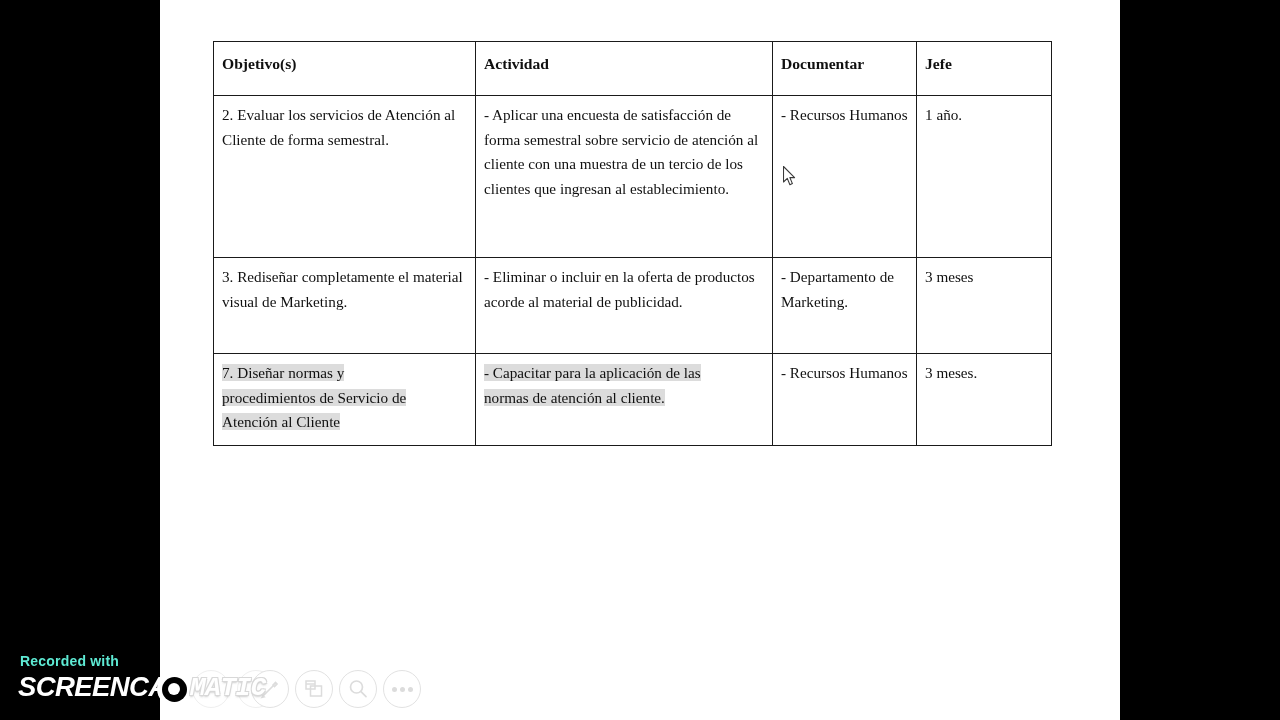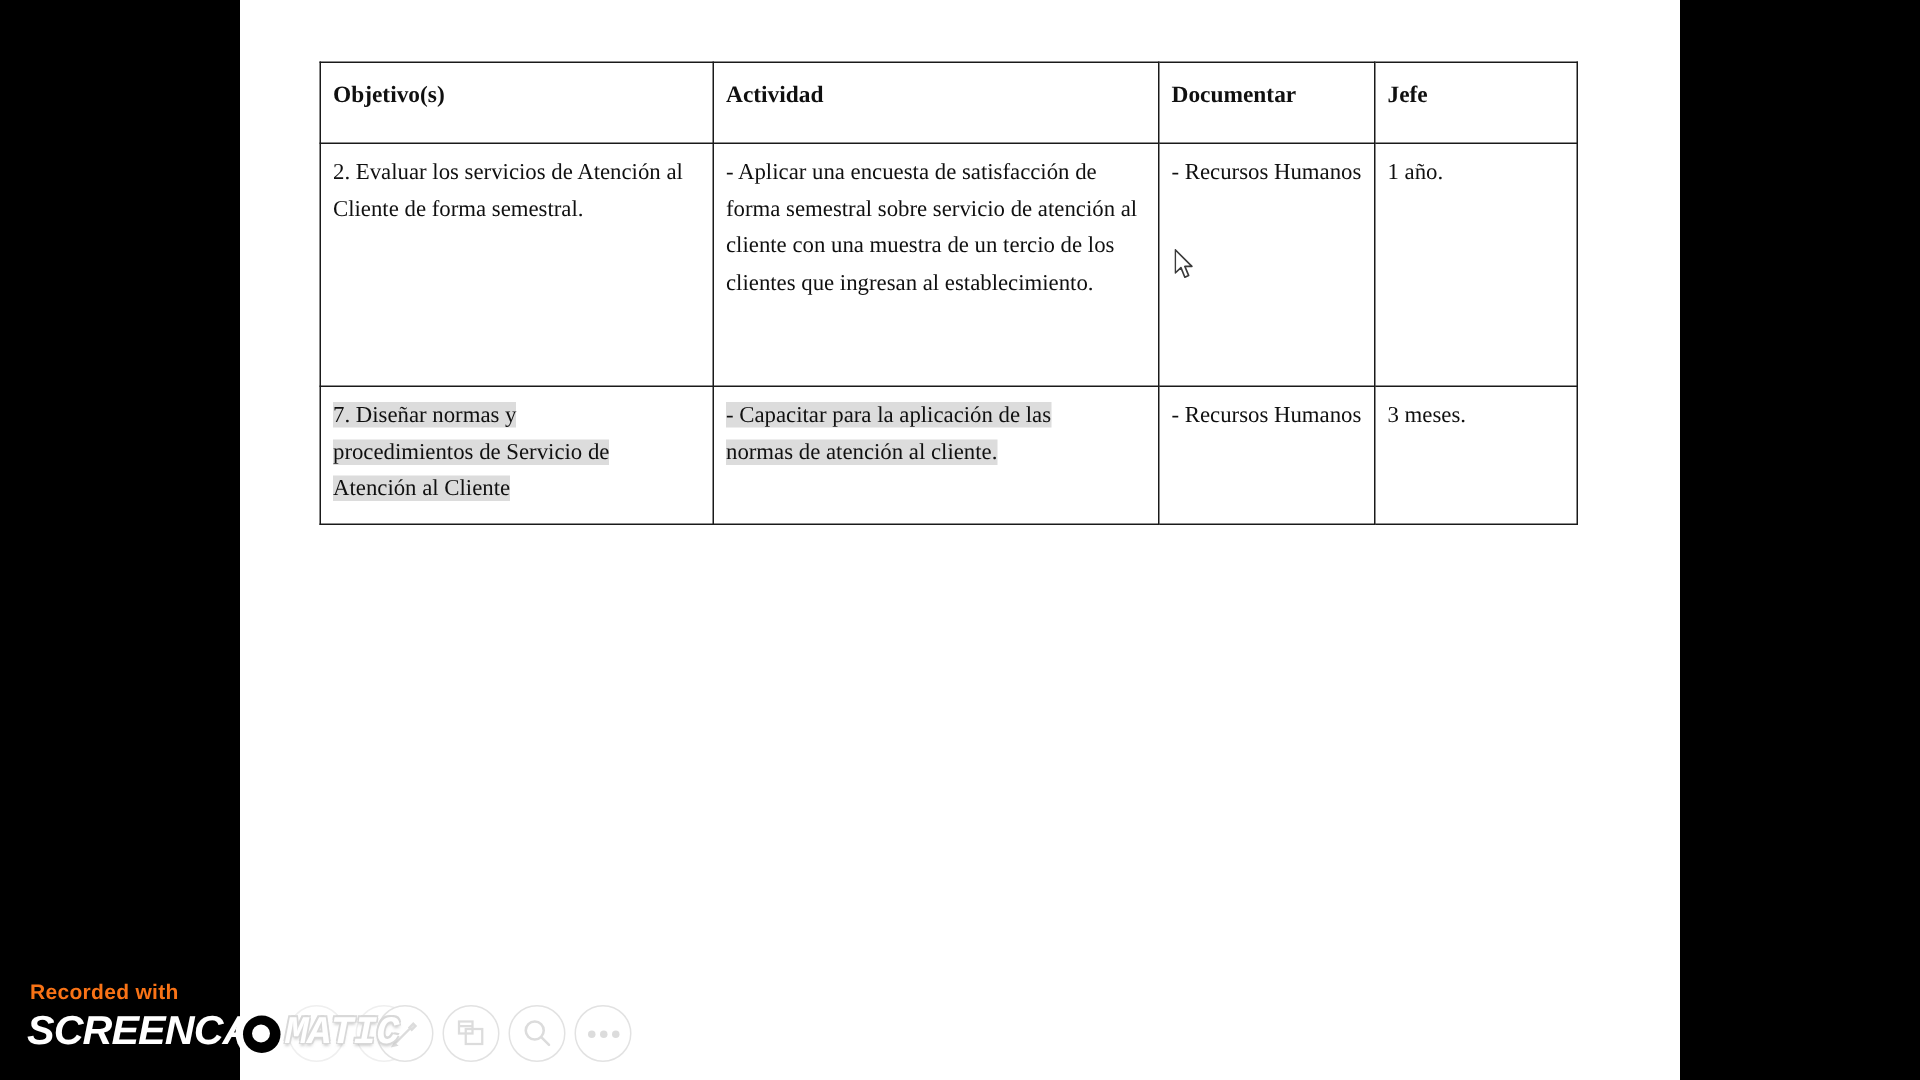--- a/index.html
+++ b/index.html
@@ -110,21 +110,21 @@
     width: 160px; height: 72px;
     background: #000000;
   }
   #wm-recorded {
     position: absolute;
     left: 20px;
     top: 5px;
     font-family: "Liberation Sans", sans-serif;
     font-size: 14px;
     font-weight: bold;
-    color: #f97316;
+    color: #5eead4;
     letter-spacing: 0.2px;
   }
   #wm-screencast {
     position: absolute;
     left: 18px;
     top: 24px;
     font-family: "Liberation Sans", sans-serif;
     font-size: 27px;
     font-weight: bold;
     font-style: italic;
@@ -226,20 +226,26 @@
       <tbody>
 
 
         <tr class="r2 shaded">
           <td>2.    Evaluar los servicios de Atención  al Cliente de forma semestral.</td>
           <td>- Aplicar una encuesta de satisfacción de forma semestral sobre servicio de atención al cliente con una muestra de un tercio de los clientes que ingresan al establecimiento.</td>
           <td>- Recursos Humanos</td>
           <td>1 año.</td>
         </tr>
 
+        <tr class="r3">
+          <td>3.    Rediseñar completamente el material visual de Marketing.</td>
+          <td>- Eliminar o incluir en la oferta de productos  acorde al material de publicidad.</td>
+          <td>- Departamento de Marketing.</td>
+          <td>3 meses</td>
+        </tr>
 
         <tr class="r4 shaded">
           <td>
             <div class="cell-lines">
               <span class="ln"><span class="sel-line">7. Diseñar normas y</span></span>
               <span class="ln"><span class="sel-line">procedimientos de Servicio de</span></span>
               <span class="ln"><span class="sel-line">Atención al Cliente</span></span>
             </div>
           </td>
           <td>

